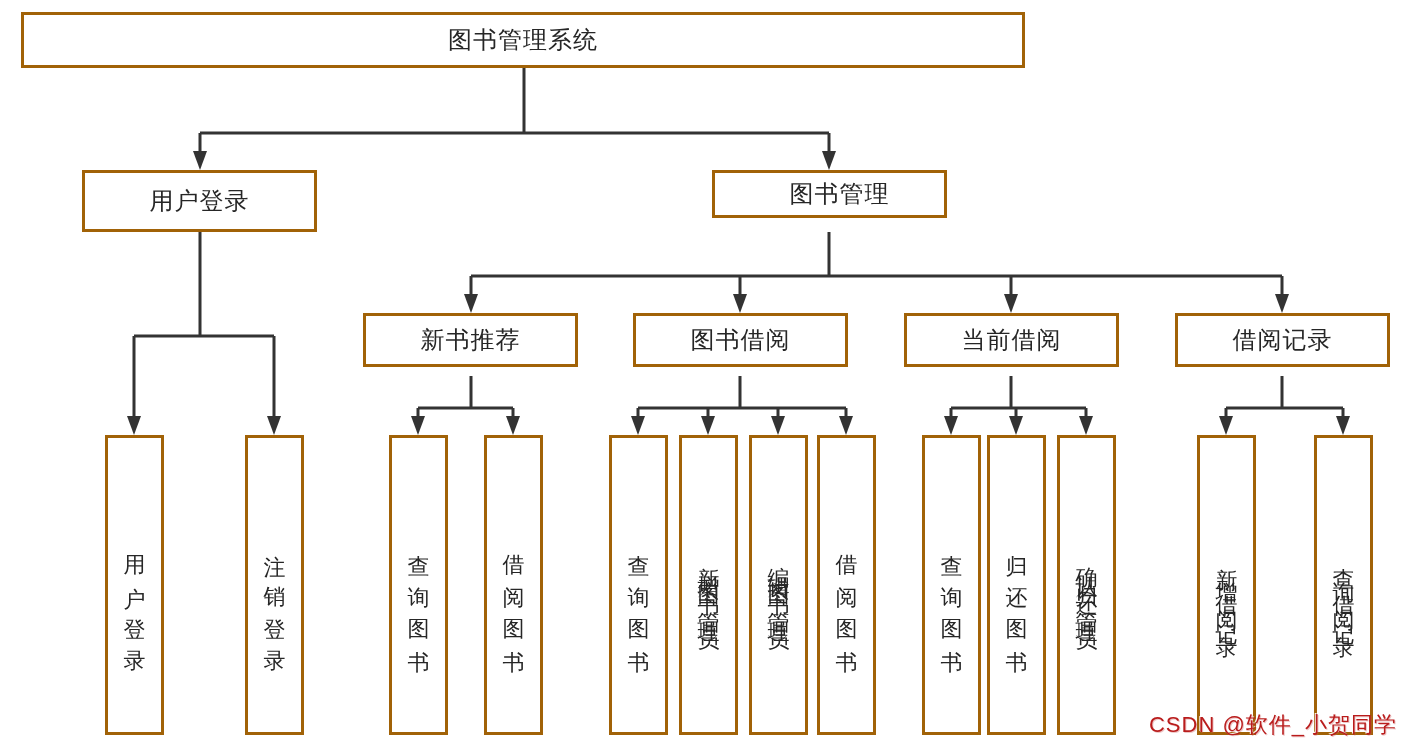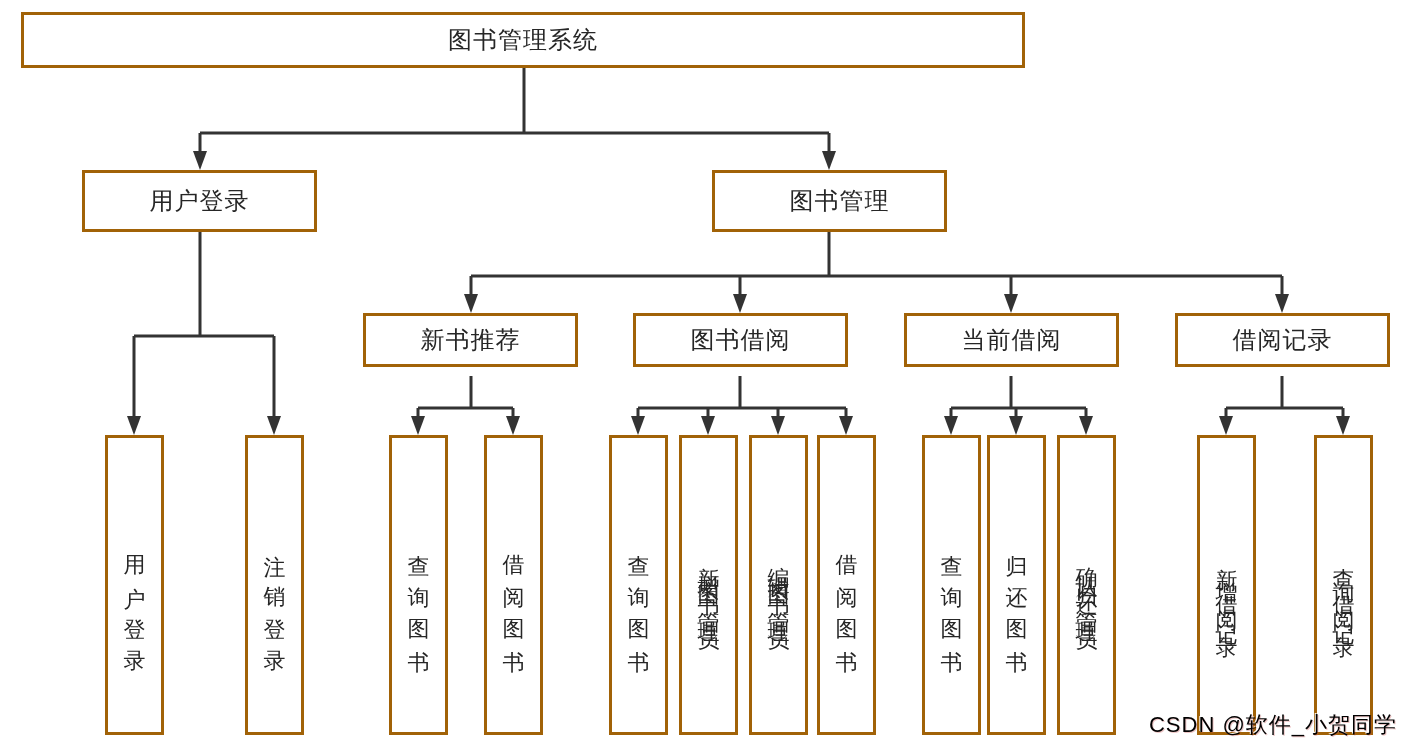--- a/index.html
+++ b/index.html
@@ -9,34 +9,34 @@
   }
   .wires{position:absolute;left:0;top:0;z-index:1;}
   .box{
     position:absolute;z-index:2;background:#ffffff;border:3px solid #a16207;
     display:flex;align-items:center;justify-content:center;
     color:#262626;box-sizing:border-box;
   }
   .hbox{font-size:24px;letter-spacing:1px;}
   .root{left:21px;top:12px;width:1004px;height:56px;}
   .lvl2a{left:82px;top:170px;width:235px;height:62px;}
-  .lvl2b{left:712px;top:170px;width:235px;height:62px;padding-left:20px;}
+  .lvl2b{left:712px;top:170px;width:235px;height:48px;padding-left:20px;}
   .lvl3{top:313px;width:215px;height:54px;}
   .l3a{left:363px;} .l3b{left:633px;} .l3c{left:904px;} .l3d{left:1175px;}
   .leaf{top:435px;width:59px;height:300px;}
   .vtext{
     writing-mode:vertical-rl;text-orientation:mixed;
     font-size:22px;color:#262626;white-space:nowrap;
   }
   .sp-l .vtext{letter-spacing:32px;margin-top:32px;}
   .sp-m .vtext{letter-spacing:14px;margin-top:14px;}
   .sp-s .vtext{letter-spacing:9px;margin-top:9px;}
   .watermark{
     position:absolute;z-index:3;right:8px;bottom:7px;
-    font-size:22px;color:#000000;letter-spacing:1px;
+    font-size:22px;color:#b91c1c;letter-spacing:1px;
     text-shadow:1px 1px 0 rgba(205,92,92,0.35), -1px -1px 0 rgba(255,255,255,0.9);
   }
 </style>
 </head>
 <body>
 
 <div class="canvas">
 
   <svg class="wires" width="1405" height="747" viewBox="0 0 1405 747">
     <g stroke="#333333" stroke-width="3" fill="none">

